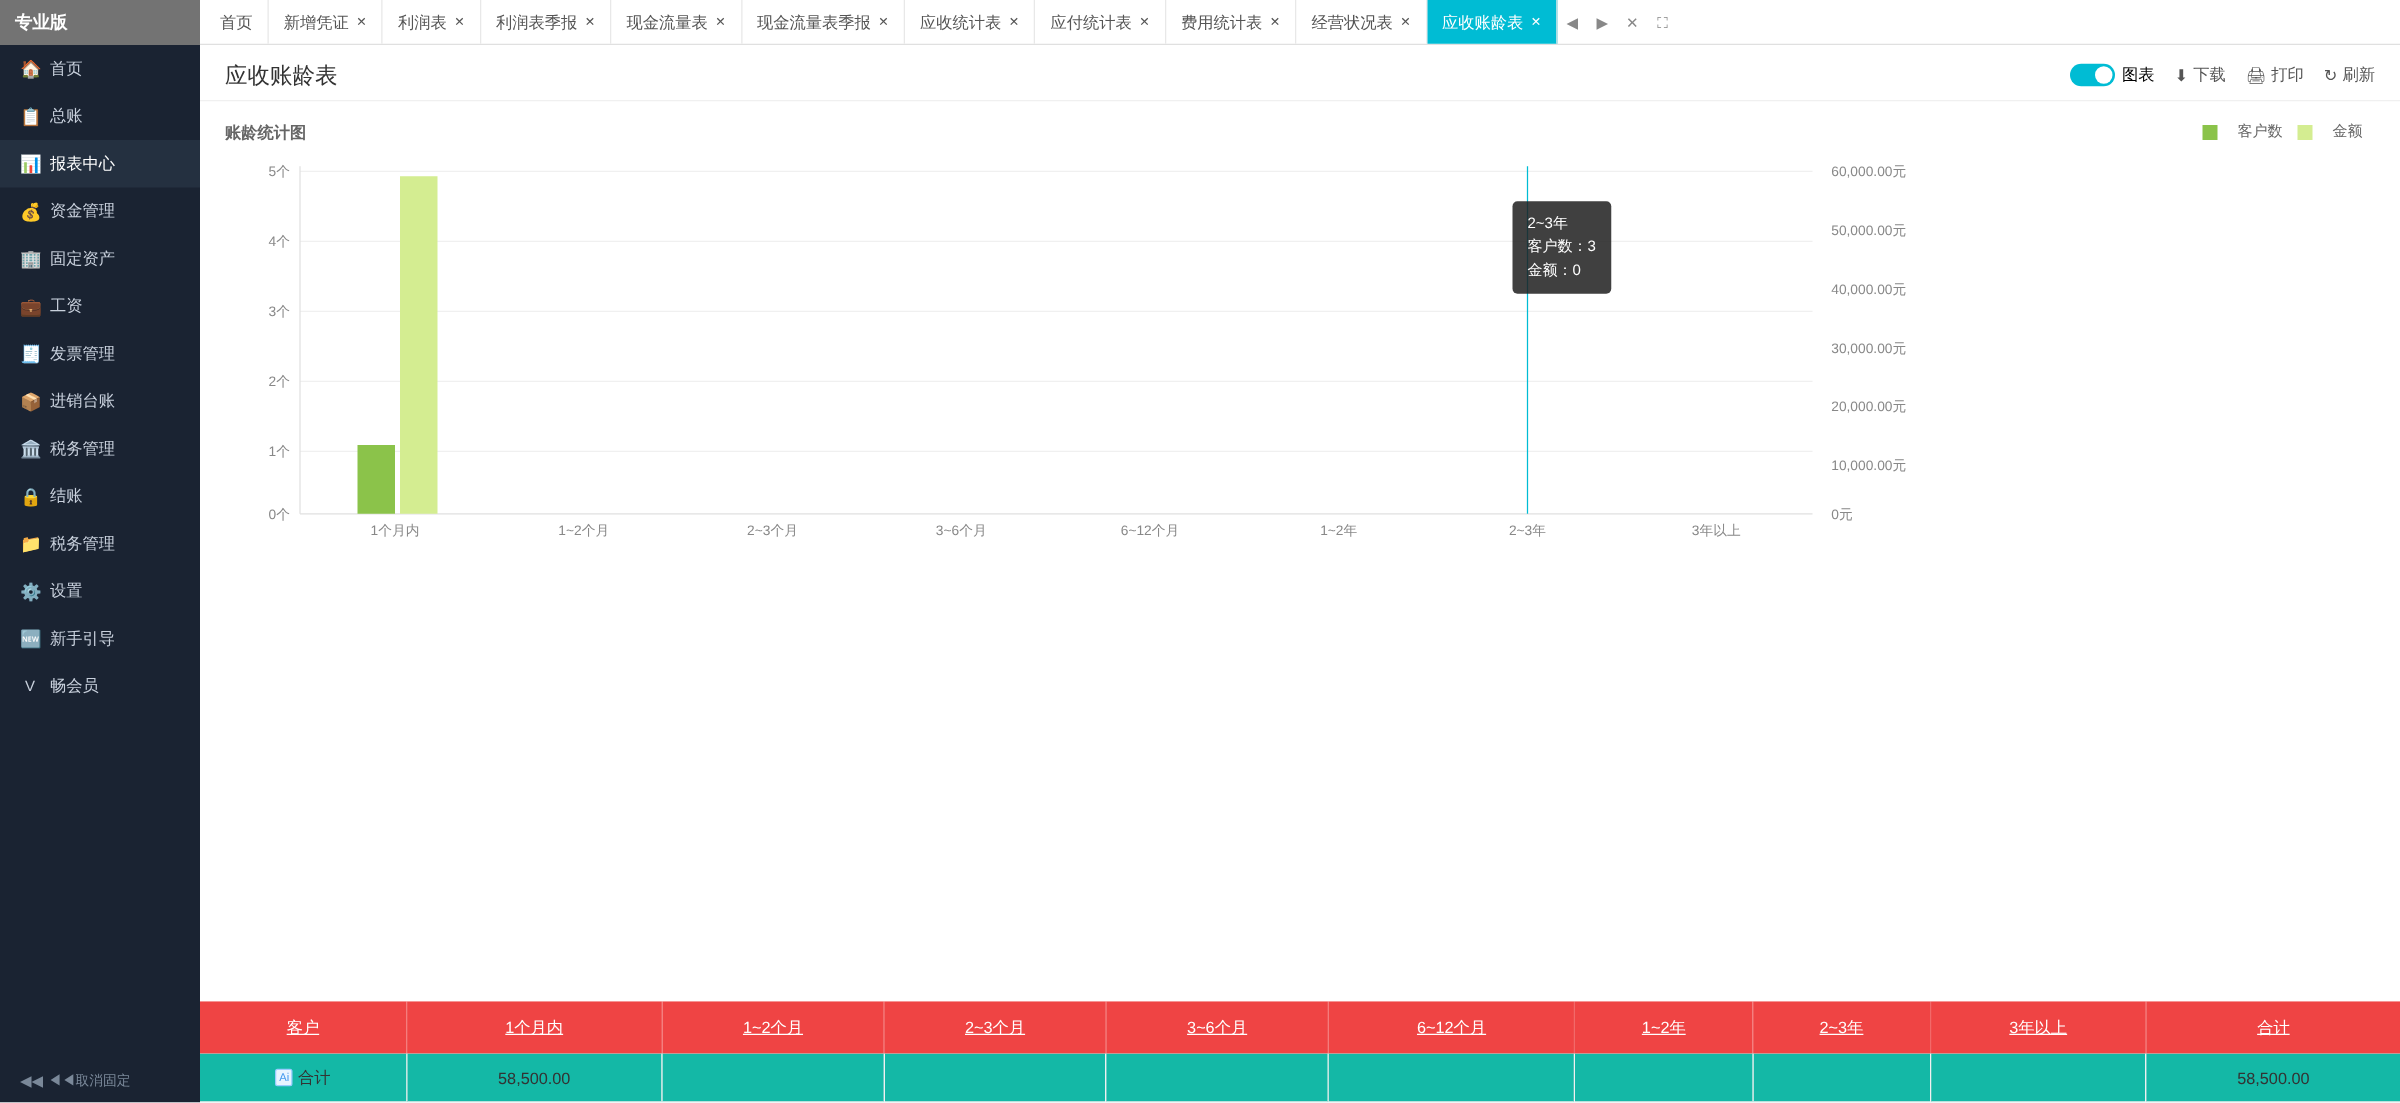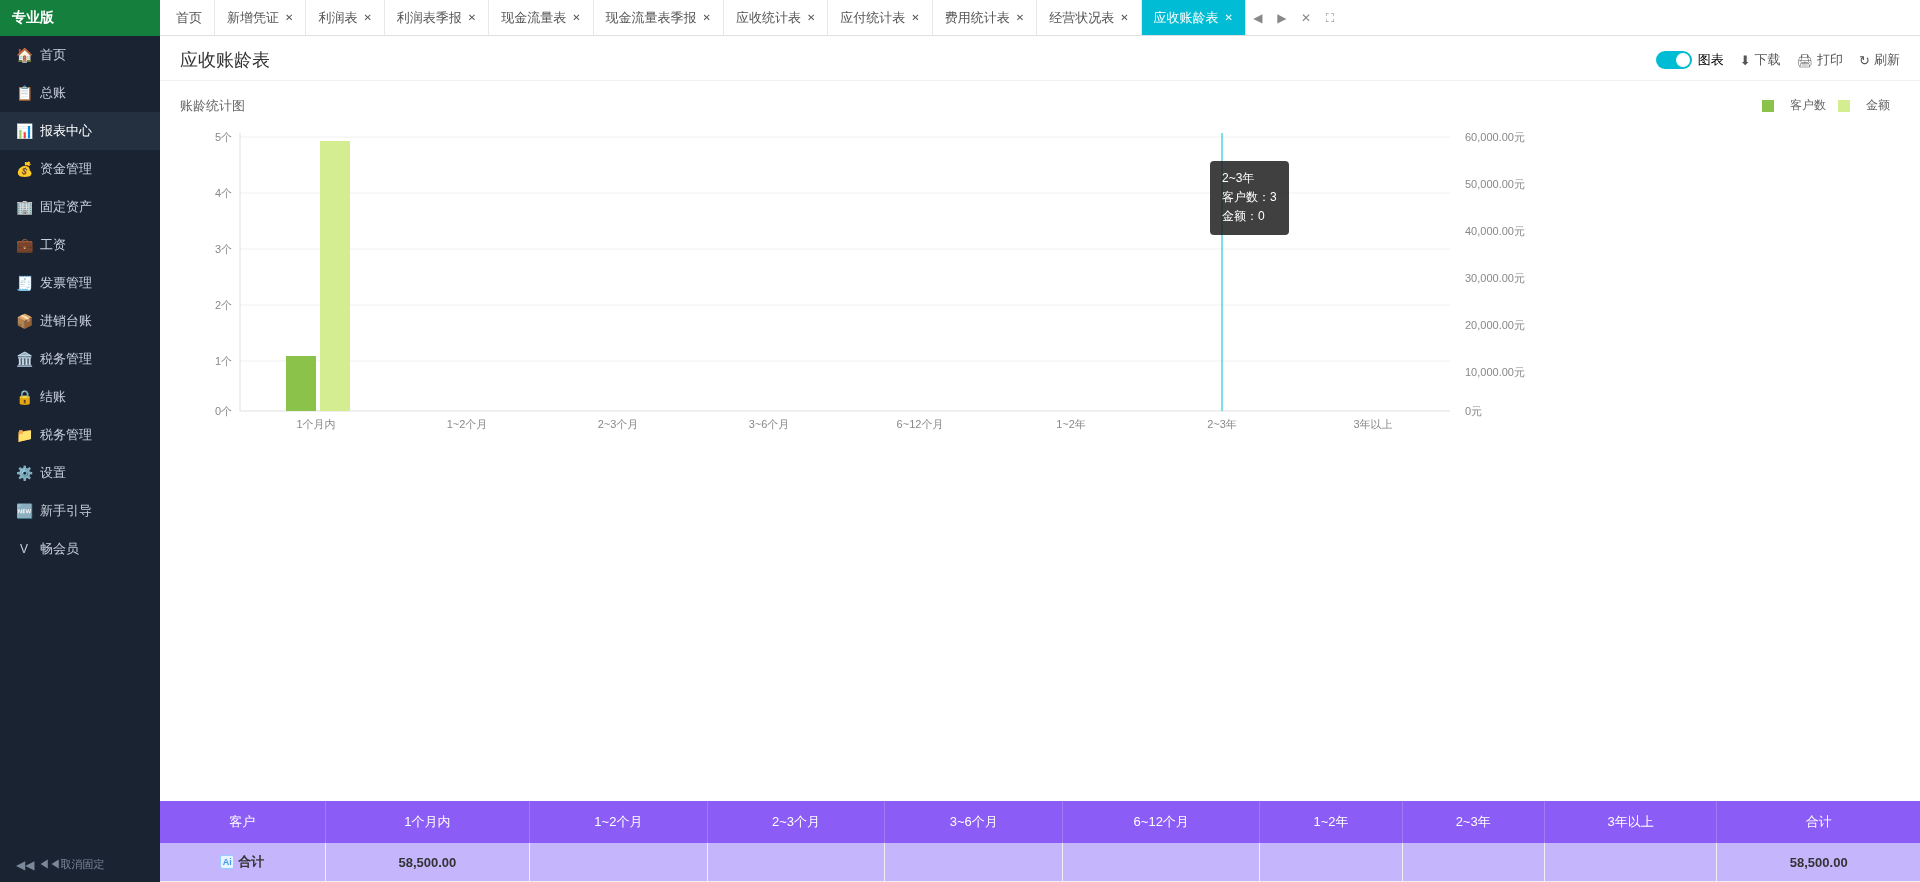--- a/index.html
+++ b/index.html
@@ -9,21 +9,21 @@
     .sidebar {
       width: 160px;
       background: #1a2332;
       color: #c8d0dc;
       display: flex;
       flex-direction: column;
       flex-shrink: 0;
       height: 100%;
     }
     .sidebar-logo {
-      background: #15803d;
+      background: #737373;
       height: 36px;
       display: flex;
       align-items: center;
       padding: 0 12px;
       font-size: 14px;
       color: white;
       font-weight: bold;
     }
     .sidebar-item {
       display: flex;
@@ -156,20 +156,21 @@
     .chart-area {
       padding: 16px 20px;
       flex: 1;
       position: relative;
       overflow: hidden;
     }
     .chart-title {
       font-size: 13px;
       color: #666;
       margin-bottom: 8px;
+      font-weight: bold;
     }
     .chart-legend {
       position: absolute;
       top: 16px;
       right: 30px;
       display: flex;
       align-items: center;
       gap: 12px;
       font-size: 12px;
       color: #666;
@@ -199,22 +200,23 @@
     
     .table-area {
       margin: 0 0 0 0;
       overflow: auto;
     }
     table {
       width: 100%;
       border-collapse: collapse;
     }
     thead tr {
-      background: #8b5cf6;
+      background: #ef4444;
       color: white;
+      text-decoration: underline;
     }
     thead th {
       padding: 12px 8px;
       text-align: center;
       font-weight: normal;
       font-size: 13px;
       border-right: 1px solid rgba(255,255,255,0.2);
     }
     thead th:last-child { border-right: none; }
     tbody tr {
@@ -223,22 +225,22 @@
     }
     tbody td {
       padding: 10px 8px;
       text-align: center;
       font-size: 13px;
       color: #333;
       border-right: 1px solid #f0f0f0;
     }
     tbody td:last-child { border-right: none; }
     .total-row td {
-      font-weight: bold;
-      background: #c4b5fd;
+      font-weight: normal;
+      background: #14b8a6;
     }
     .total-label {
       display: flex;
       align-items: center;
       justify-content: center;
       gap: 4px;
     }
     .total-icon {
       width: 14px;
       height: 14px;

